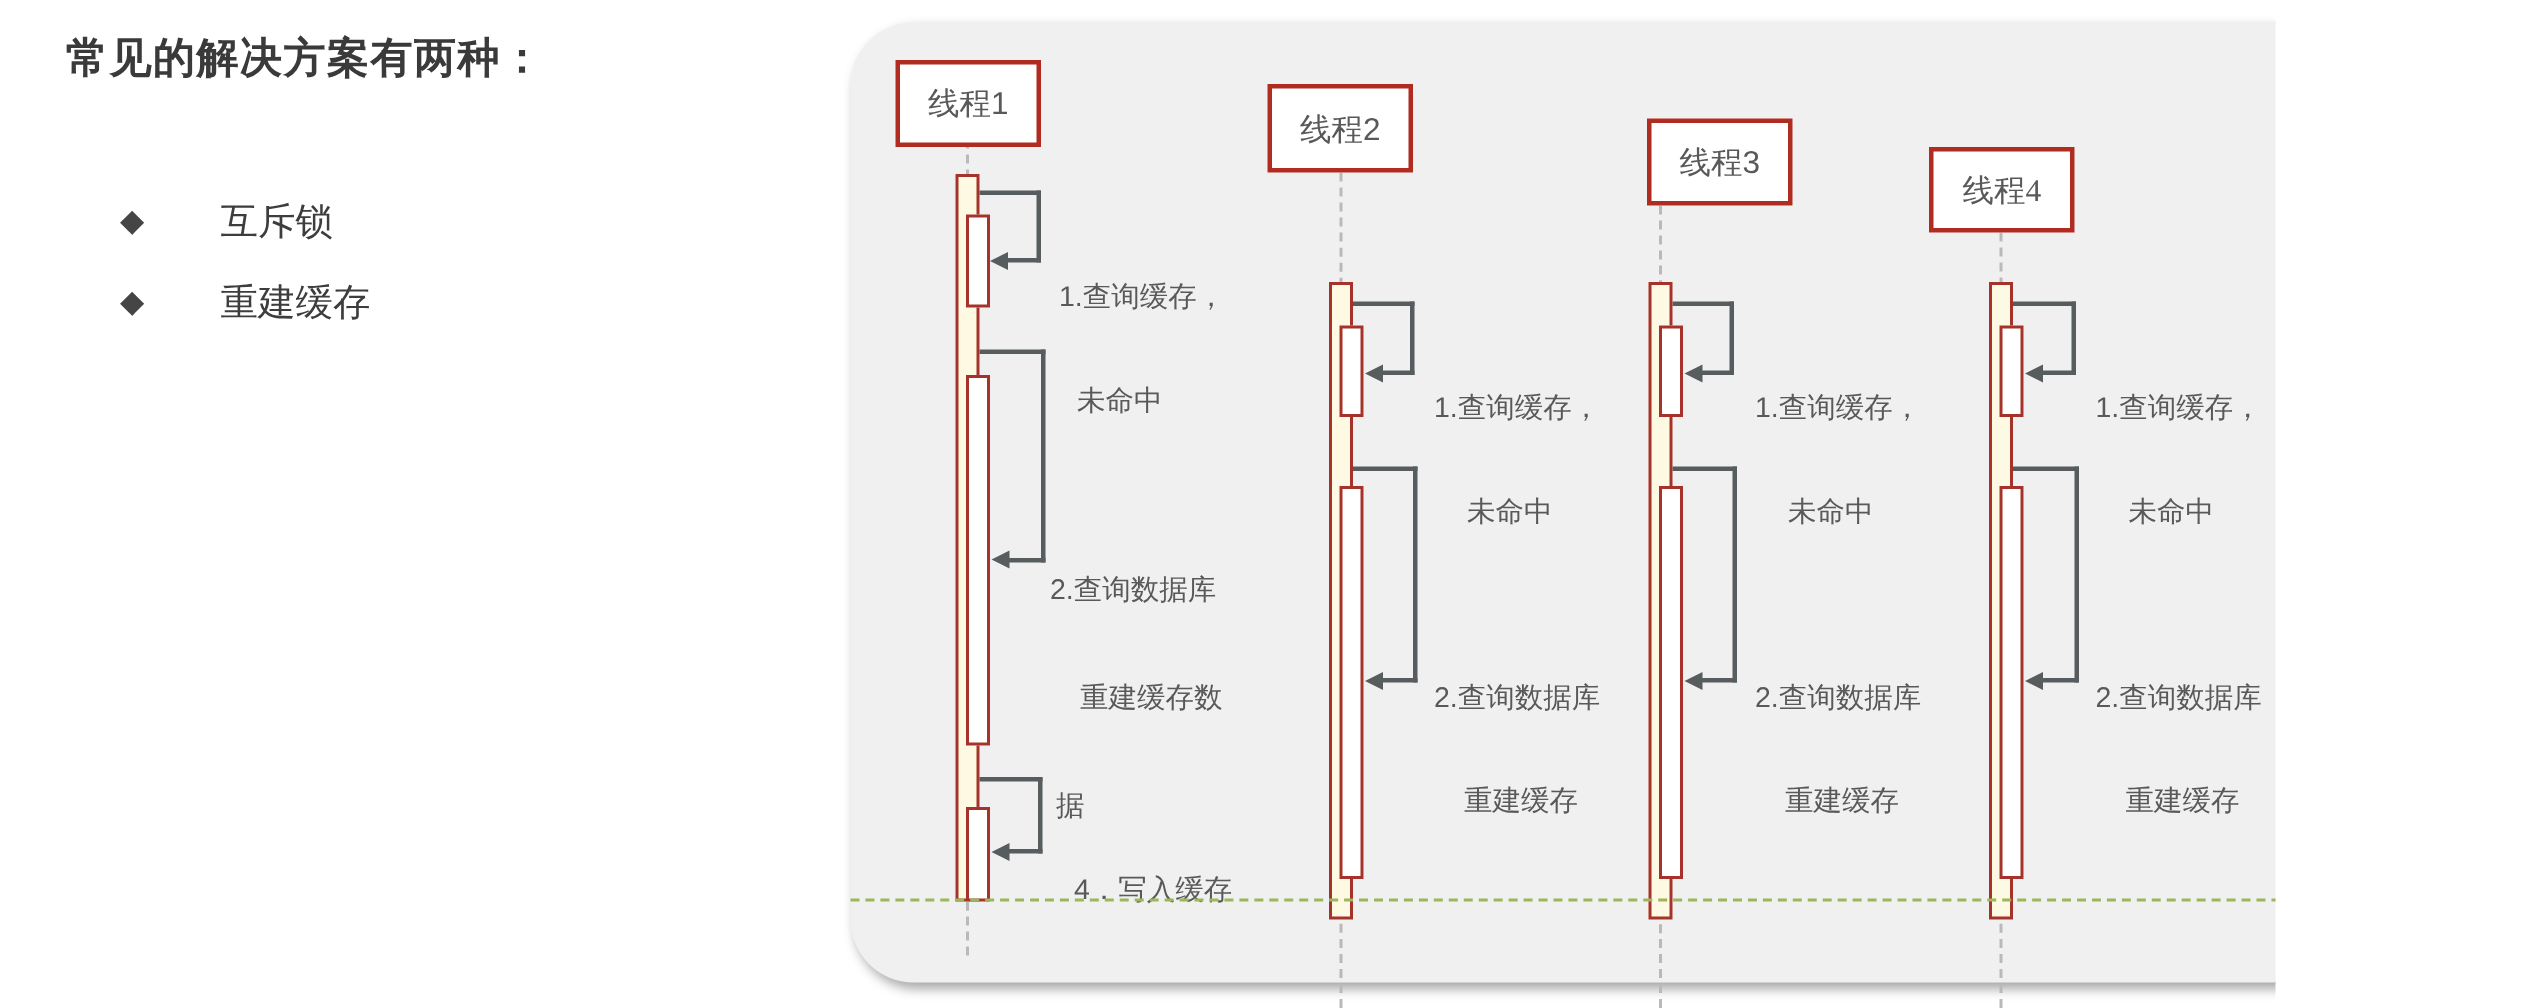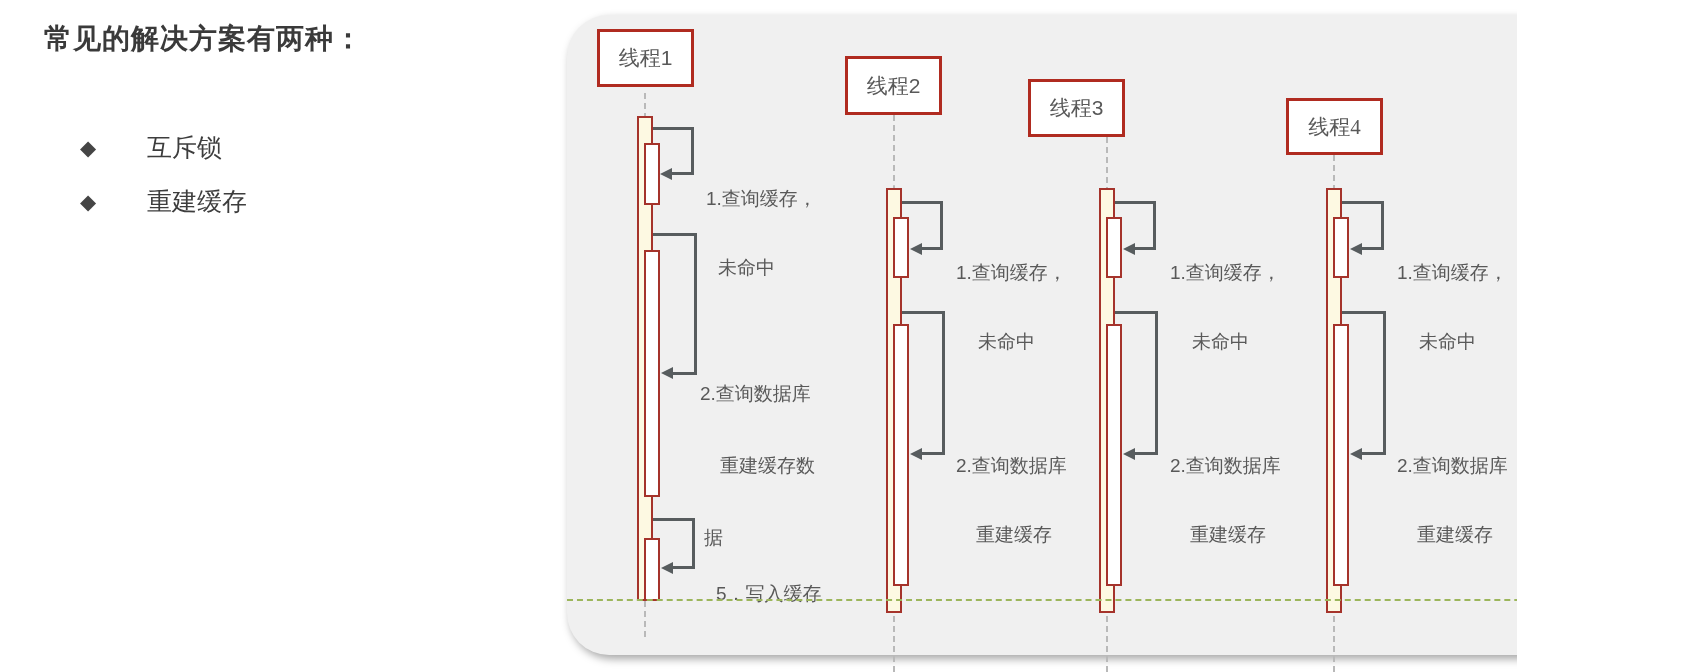--- a/index.html
+++ b/index.html
@@ -59,21 +59,21 @@
   </div>
   <div class="bullet-row" style="top:185px;">
     <span class="bullet-marker">◆</span>
     <span class="bullet-label">重建缓存</span>
   </div>
 
   <div class="panel"></div>
 
   <div class="thread">
     <div class="lifeline" style="left:644px;top:93px;height:544px;"></div>
-    <div class="tbox" style="left:597px;top:29px;width:97px;height:58px;">
+    <div class="tbox" style="left:597px;top:40px;width:97px;height:58px;">
       <span>线程1</span>
     </div>
     <div class="bar" style="left:637px;top:116px;height:485px;"></div>
 
     <div class="lh" style="left:653px;top:127px;width:41px;"></div>
     <div class="lv" style="left:691px;top:127px;height:48px;"></div>
     <div class="lh" style="left:671px;top:172px;width:23px;"></div>
     <div class="ah" style="left:660px;top:168px;"></div>
     <div class="nbar" style="left:644px;top:143px;height:62px;"></div>
     <div class="msg" style="left:706px;top:141px;">
@@ -91,21 +91,21 @@
       <div style="padding-left:20px;">重建缓存数</div>
       <div style="padding-left:4px;">据</div>
     </div>
 
     <div class="lh" style="left:653px;top:518px;width:42px;"></div>
     <div class="lv" style="left:692px;top:518px;height:51px;"></div>
     <div class="lh" style="left:672px;top:566px;width:23px;"></div>
     <div class="ah" style="left:661px;top:562px;"></div>
     <div class="nbar" style="left:644px;top:538px;height:63px;"></div>
     <div class="msg" style="left:716px;top:536px;">
-      <div>5．写入缓存</div>
+      <div>4．写入缓存</div>
     </div>
   </div>
 
   <div class="thread">
     <div class="lifeline" style="left:893px;top:115px;height:557px;"></div>
     <div class="tbox" style="left:845px;top:56px;width:97px;height:59px;">
       <span>线程2</span>
     </div>
     <div class="bar" style="left:886px;top:188px;height:425px;"></div>
 
@@ -125,21 +125,21 @@
     <div class="ah" style="left:910px;top:448px;"></div>
     <div class="nbar" style="left:893px;top:324px;height:262px;"></div>
     <div class="msg" style="left:956px;top:408px;">
       <div>2.查询数据库</div>
       <div style="padding-left:20px;">重建缓存</div>
     </div>
   </div>
 
   <div class="thread">
     <div class="lifeline" style="left:1106px;top:137px;height:535px;"></div>
-    <div class="tbox" style="left:1028px;top:79px;width:97px;height:58px;">
+    <div class="tbox" style="left:1098px;top:79px;width:97px;height:58px;">
       <span>线程3</span>
     </div>
     <div class="bar" style="left:1099px;top:188px;height:425px;"></div>
 
     <div class="lh" style="left:1115px;top:201px;width:41px;"></div>
     <div class="lv" style="left:1153px;top:201px;height:49px;"></div>
     <div class="lh" style="left:1134px;top:247px;width:22px;"></div>
     <div class="ah" style="left:1123px;top:243px;"></div>
     <div class="nbar" style="left:1106px;top:217px;height:61px;"></div>
     <div class="msg" style="left:1170px;top:215px;">

